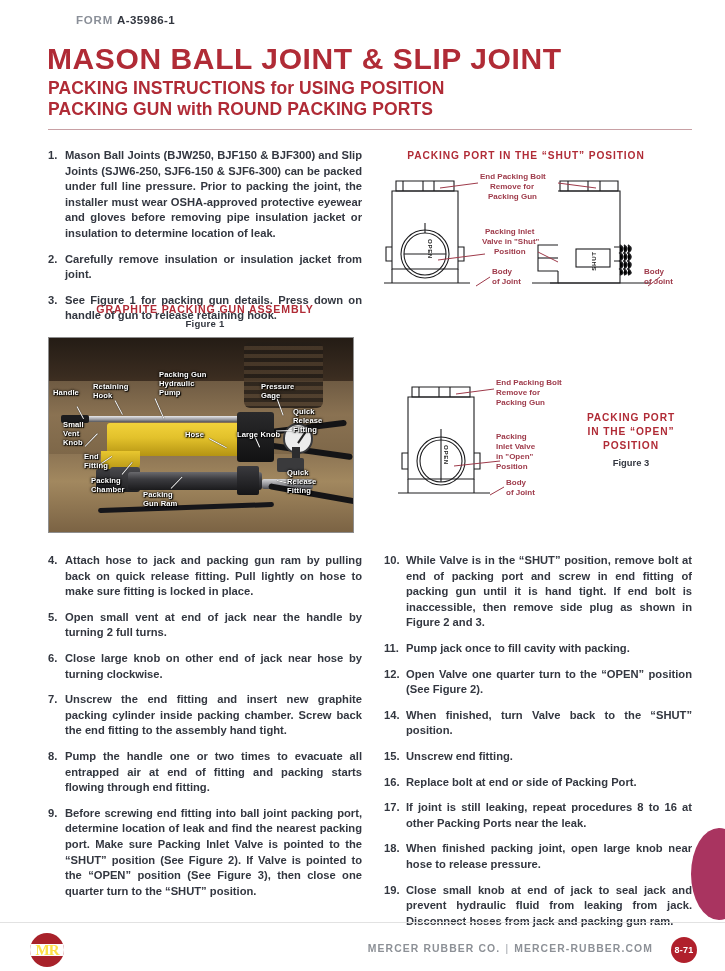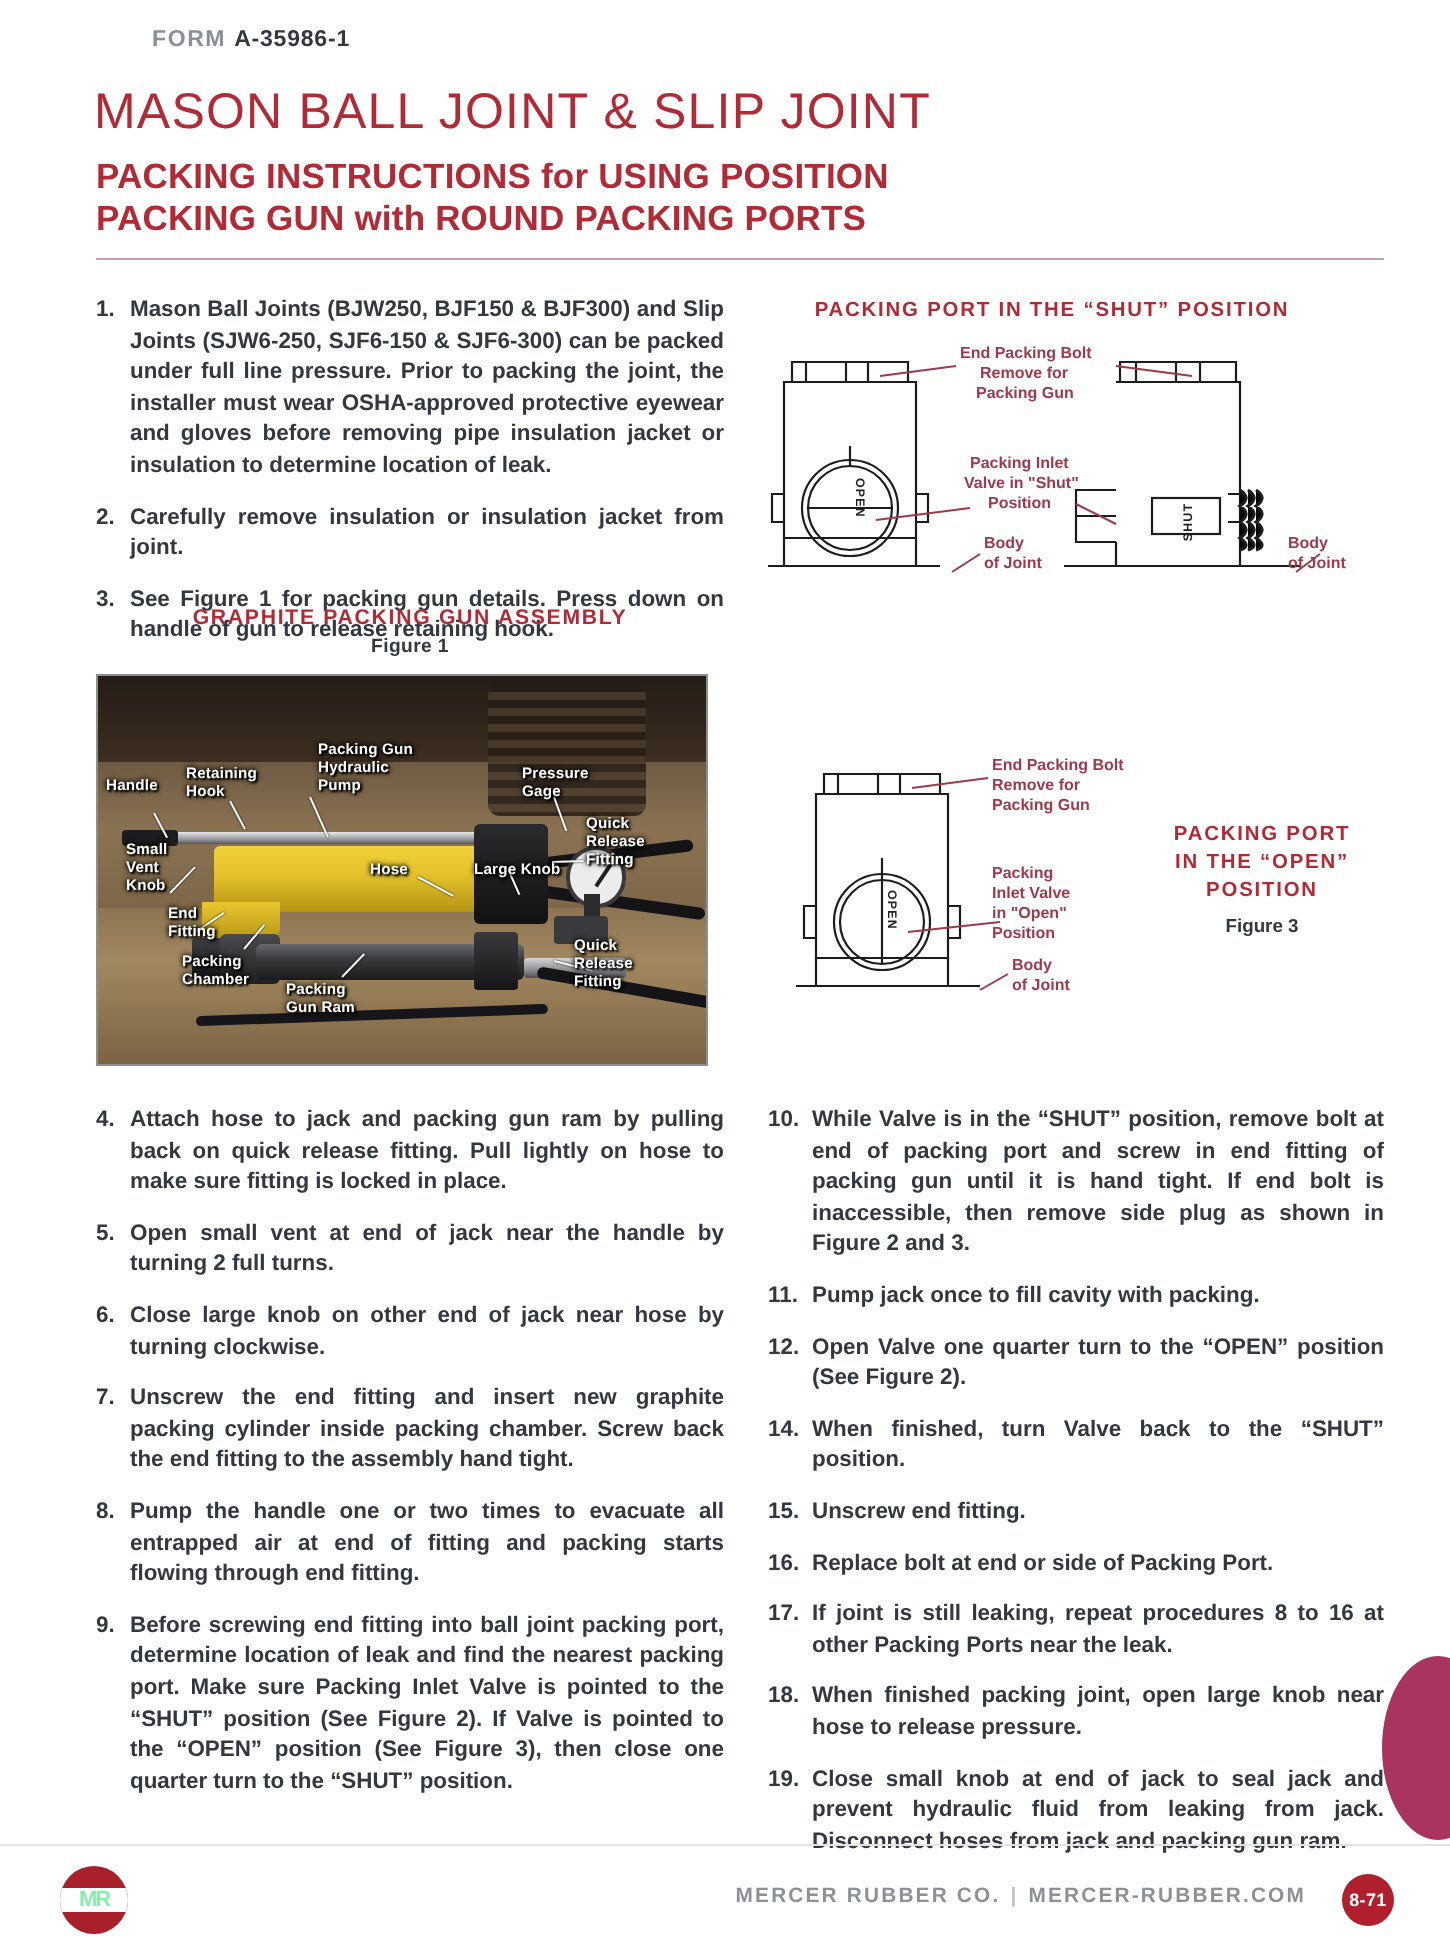--- a/index.html
+++ b/index.html
@@ -37,22 +37,22 @@
   }
   .form-line .form-code {
     color: #333740;
     font-weight: 700;
     letter-spacing: 0.4px;
   }
   .title-main {
     position: absolute;
     left: 47px;
     top: 42px;
-    font-size: 25px;
-    font-weight: 400;
+    font-size: 30px;
+    font-weight: 700;
     letter-spacing: 0.6px;
     color: #b02b36;
     white-space: nowrap;
   }
   .title-sub {
     position: absolute;
     left: 48px;
     top: 78px;
     font-size: 17.5px;
     font-weight: 700;
@@ -321,22 +321,22 @@
     position: absolute; left: 30px; top: 933px;
     width: 34px; height: 34px; border-radius: 50%;
     background: #a8212a; overflow: hidden;
   }
   .footer-logo .band {
     position: absolute; left: 0; top: 33%; width: 100%; height: 34%;
     background: #ffffff;
   }
   .footer-logo .mk {
     position: absolute; inset: 0; display:flex; align-items:center;
-    justify-content:center; color:#86efac; font-size: 11px;
-    font-weight: 700; font-family: Liberation Sans, sans-serif;
+    justify-content:center; color:#fde047; font-size: 15px;
+    font-weight: 700; font-family: Liberation Serif, serif;
     letter-spacing: -1px; line-height: 1;
   }
   .footer-text {
     position: absolute; right: 72px; top: 943px;
     font-size: 10.4px; letter-spacing: 1.1px; color: #8d9197;
     font-weight: 600; white-space: nowrap;
   }
   .footer-text .sep { margin: 0 5px; color:#bfc2c6; }
   .page-badge {
     position: absolute; right: 28px; top: 937px;

